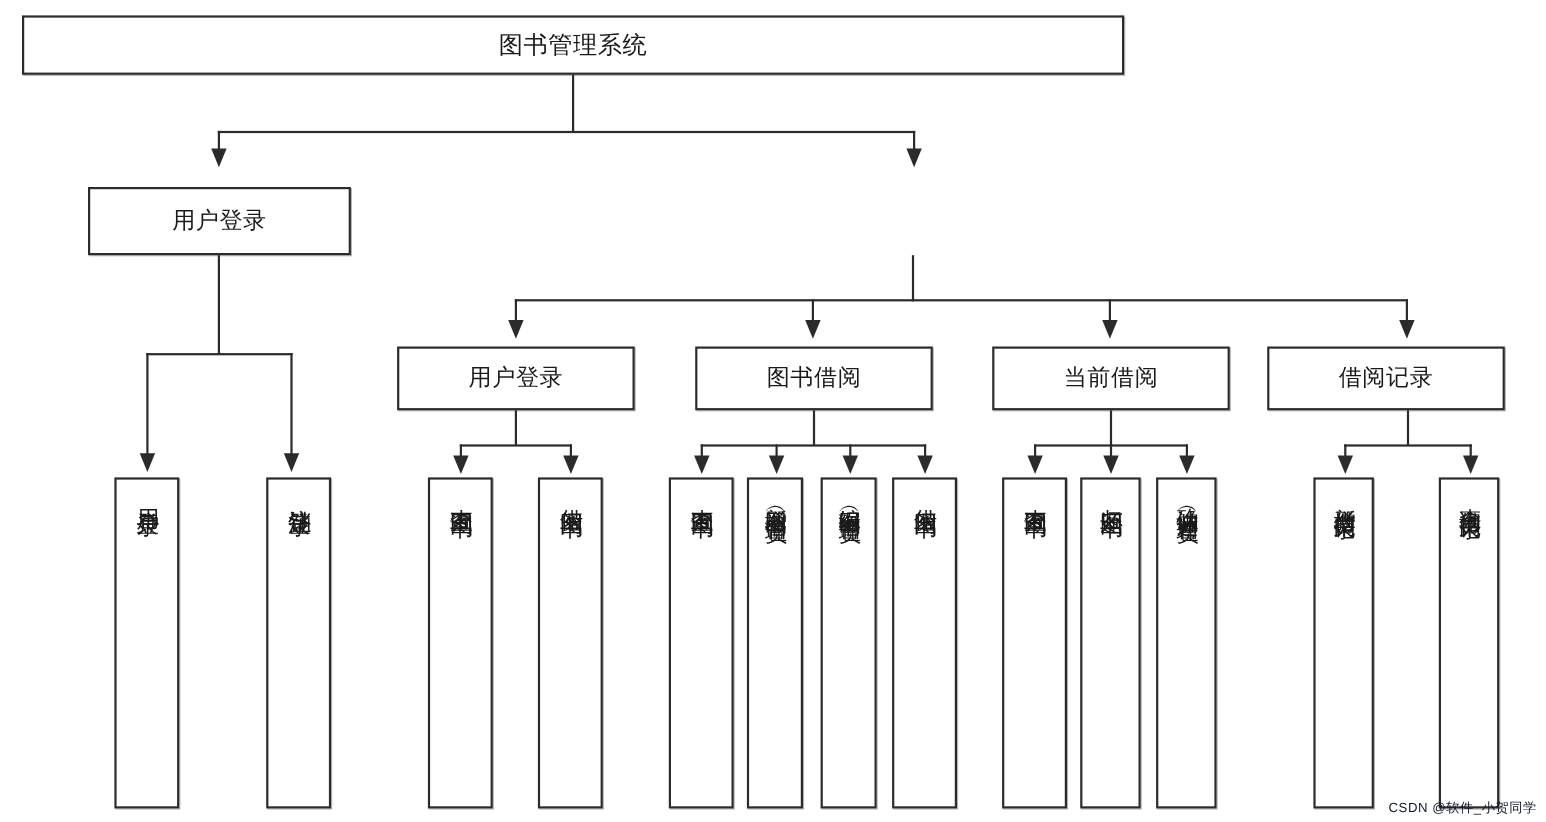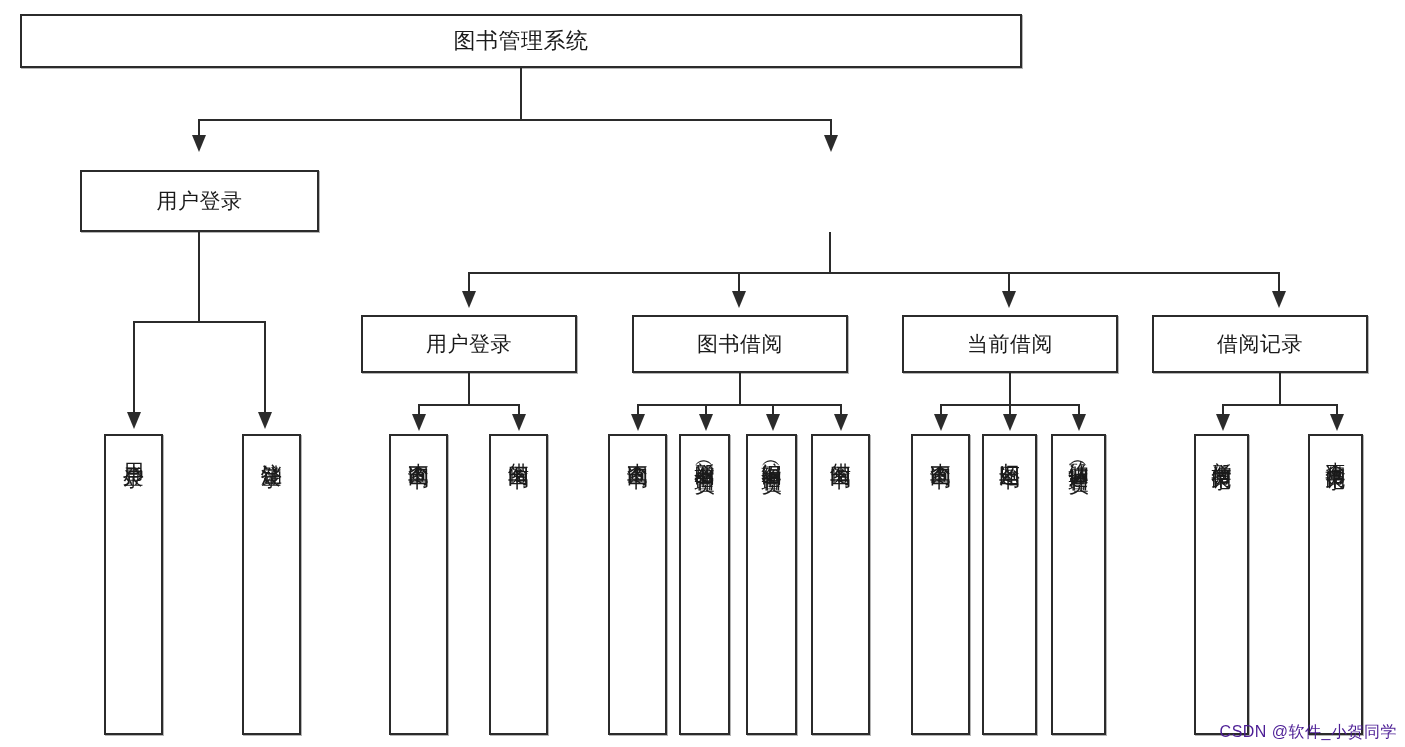--- a/index.html
+++ b/index.html
@@ -70,22 +70,22 @@
     height: 0;
     border-left: 7px solid transparent;
     border-right: 7px solid transparent;
     border-top: 17px solid #2b2b2b;
   }
   
   #watermark {
     position: absolute;
     right: 8px;
     bottom: 4px;
-    font-size: 16px;
-    color: #4c1d95;
+    font-size: 12px;
+    color: #0f172a;
     letter-spacing: 0.5px;
     white-space: nowrap;
     font-family: "Liberation Sans", "DejaVu Sans", sans-serif;
   }
 </style>
 </head>
 <body>
 
 <div id="canvas">
 

